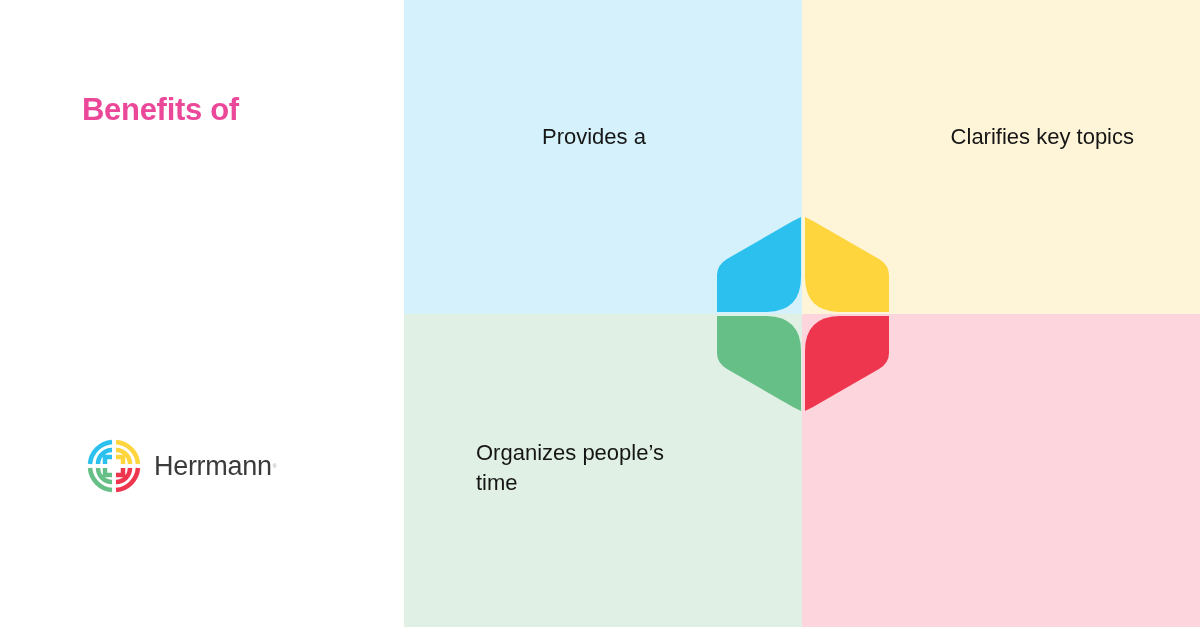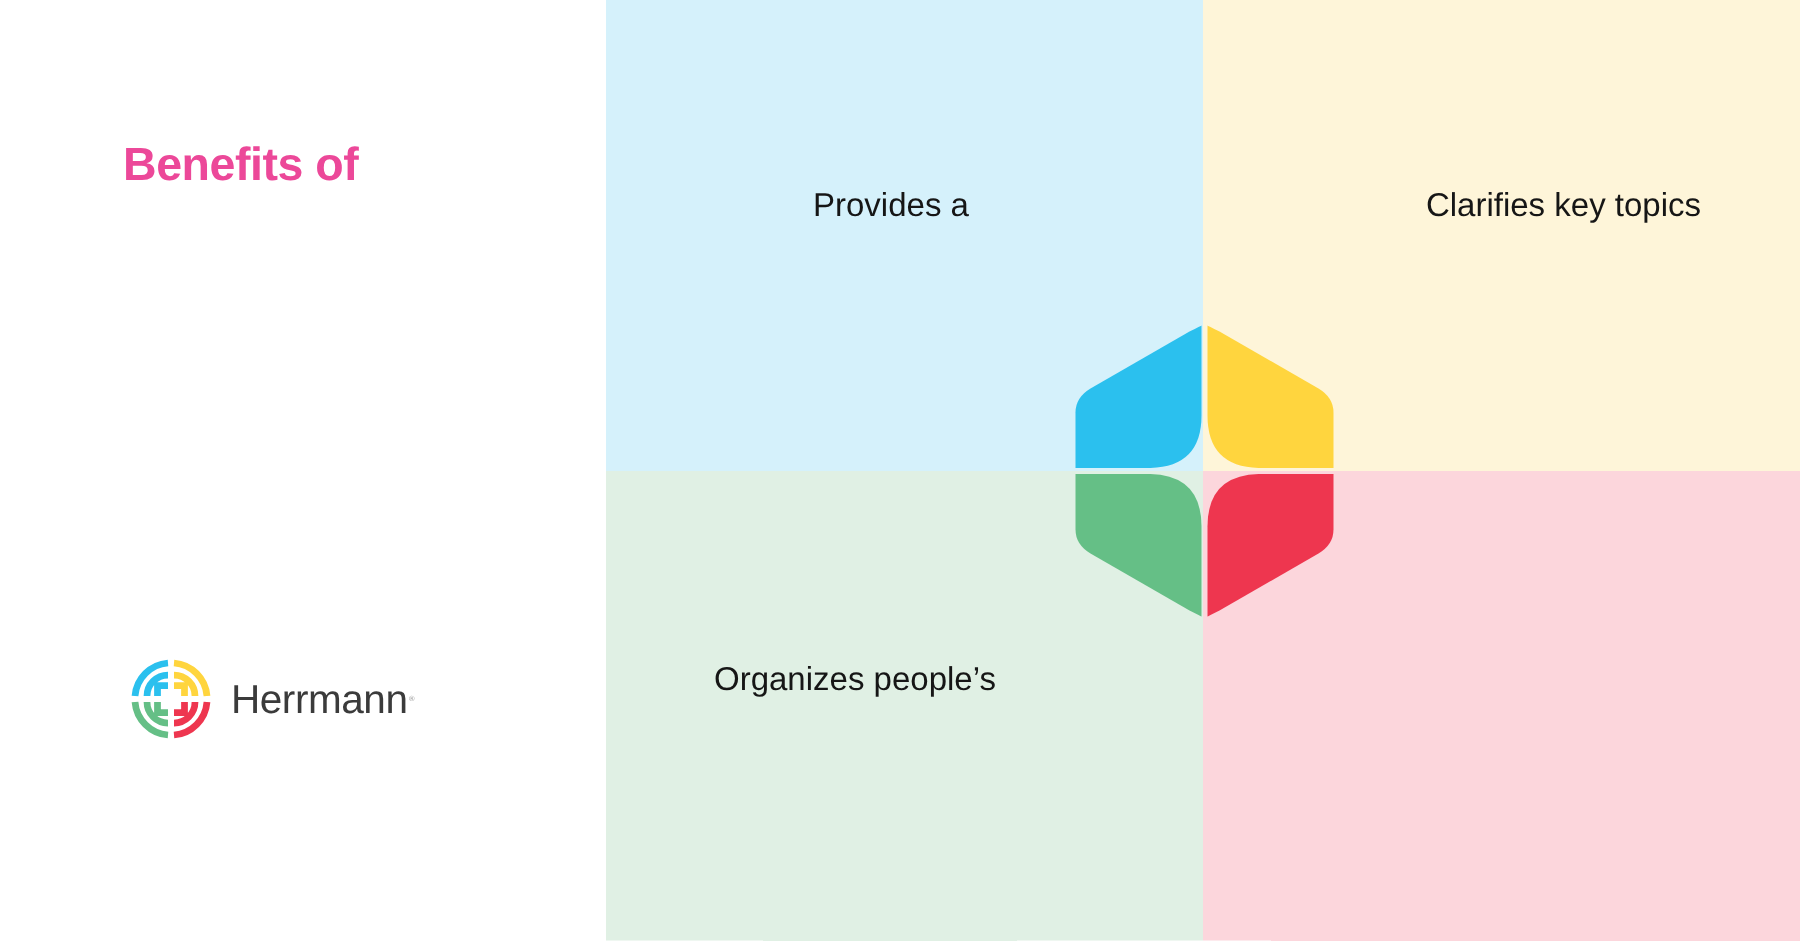--- a/index.html
+++ b/index.html
@@ -48,20 +48,21 @@
 <div class="quad q-br"></div>
 
 <div class="qtext t-tl">
   <span>Provides a</span>
 </div>
 <div class="qtext t-tr">
   <span>Clarifies key topics</span>
 </div>
 <div class="qtext t-bl">
   <span>Organizes people’s</span>
+  <span>time</span>
 </div>
 <div class="qtext t-br">
 </div>
 
 <svg class="hex" viewBox="0 0 176 198">
 
   <path d="M86 2 L86 62 Q86 96 52 97 L2 97 L2 60 Q2 50 12 44 L78 6 Q86 2 86 2 Z" fill="#2bc0ee"></path>
 
   <path d="M90 2 L90 62 Q90 96 124 97 L174 97 L174 60 Q174 50 164 44 L98 6 Q90 2 90 2 Z" fill="#ffd53e"></path>
 

